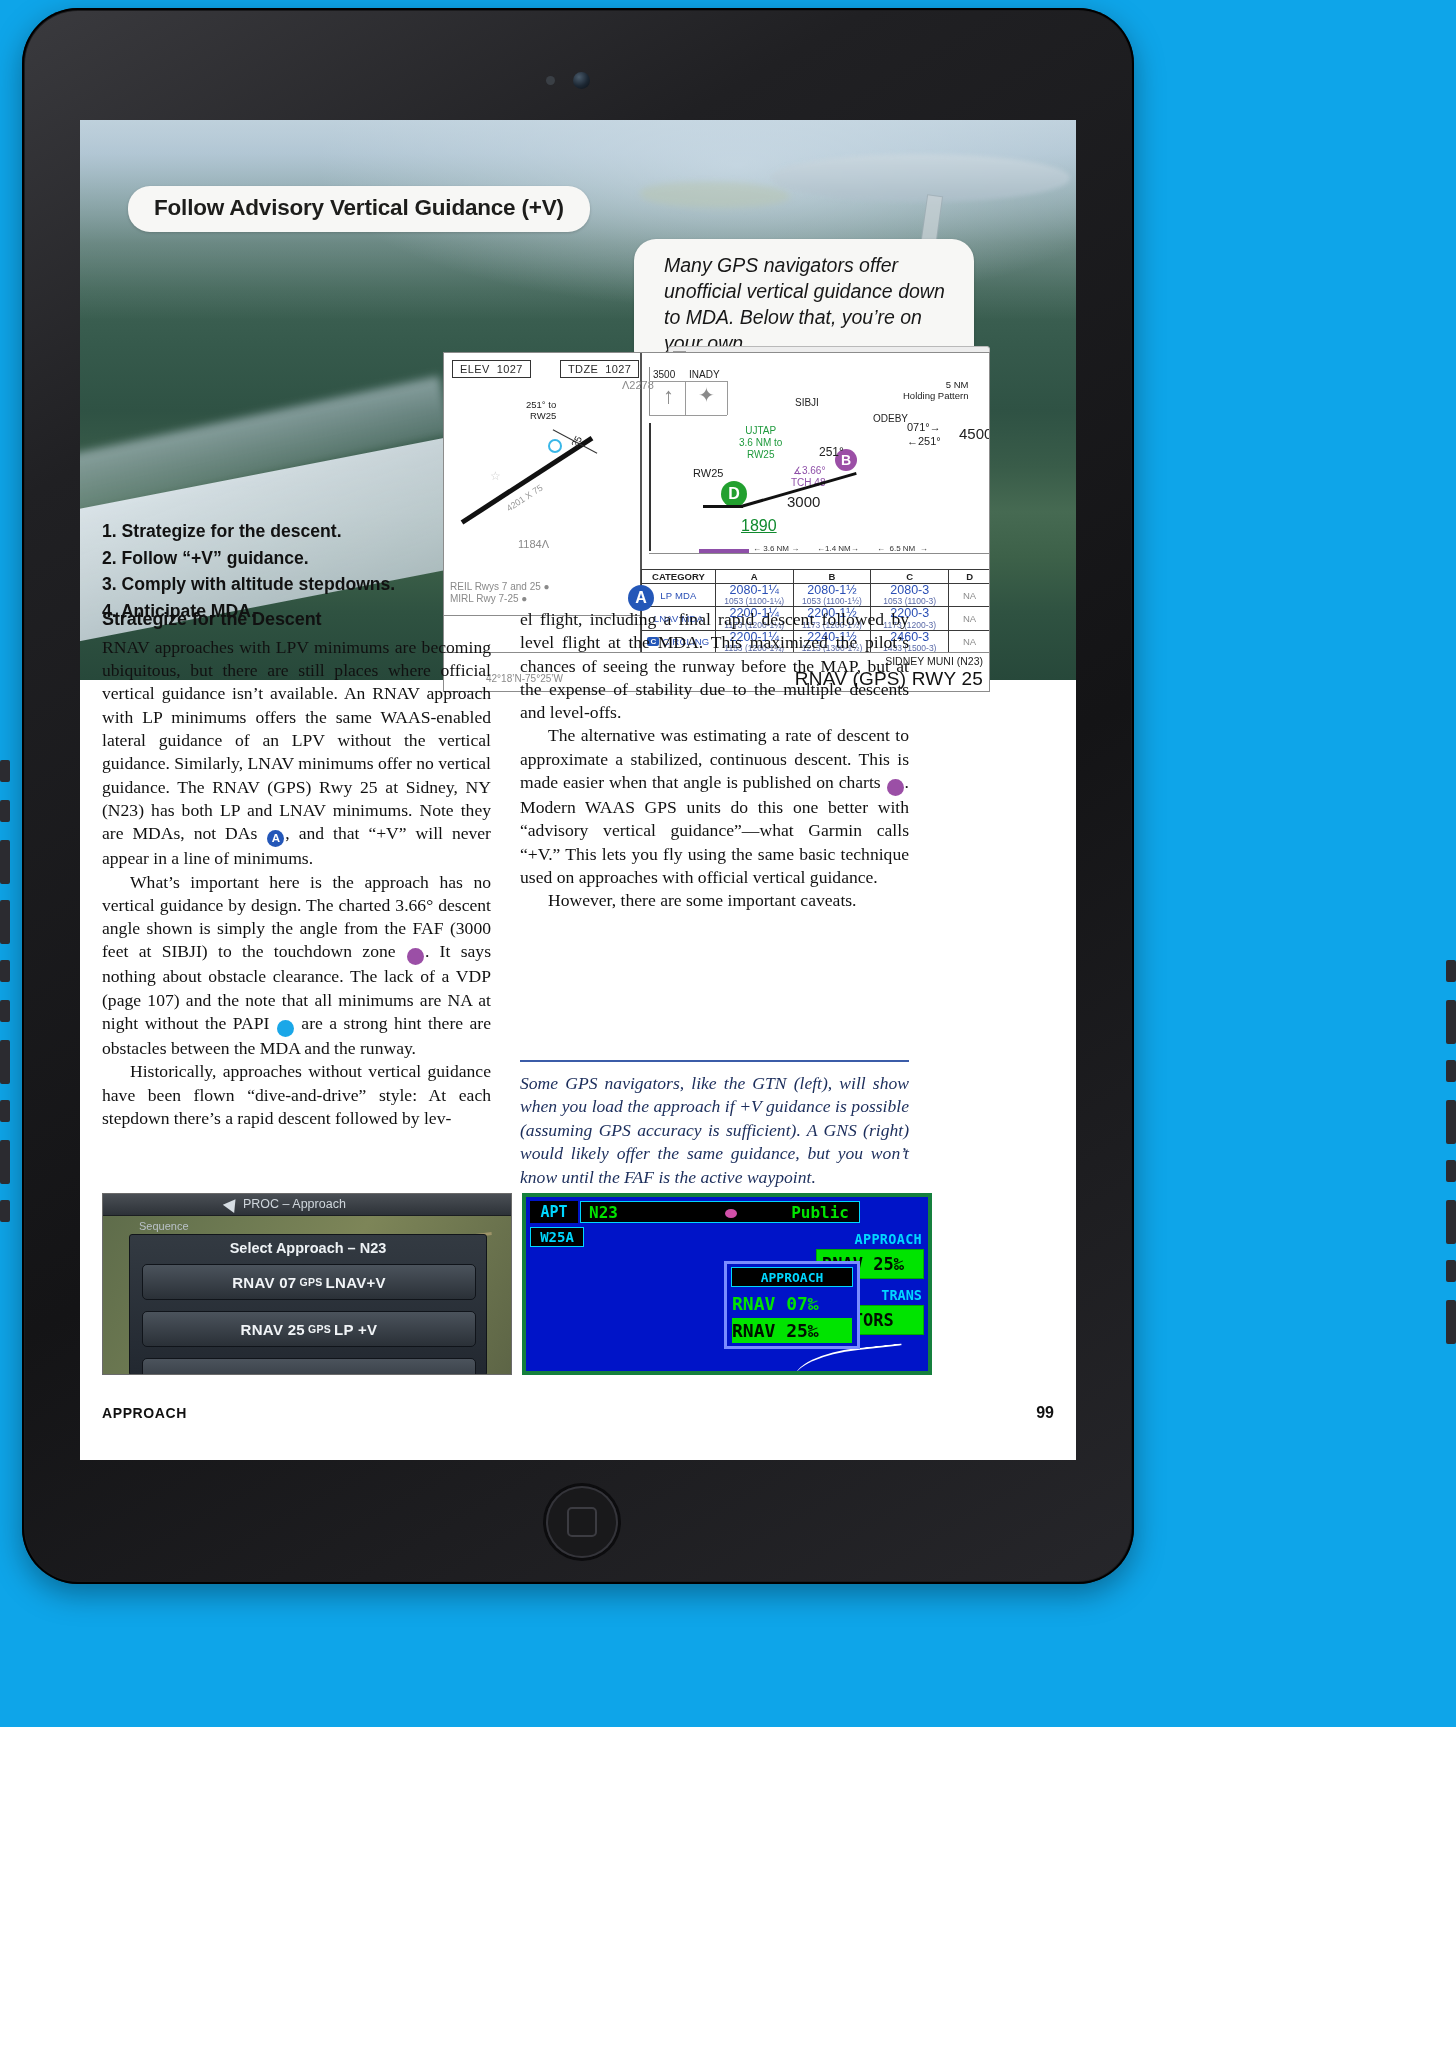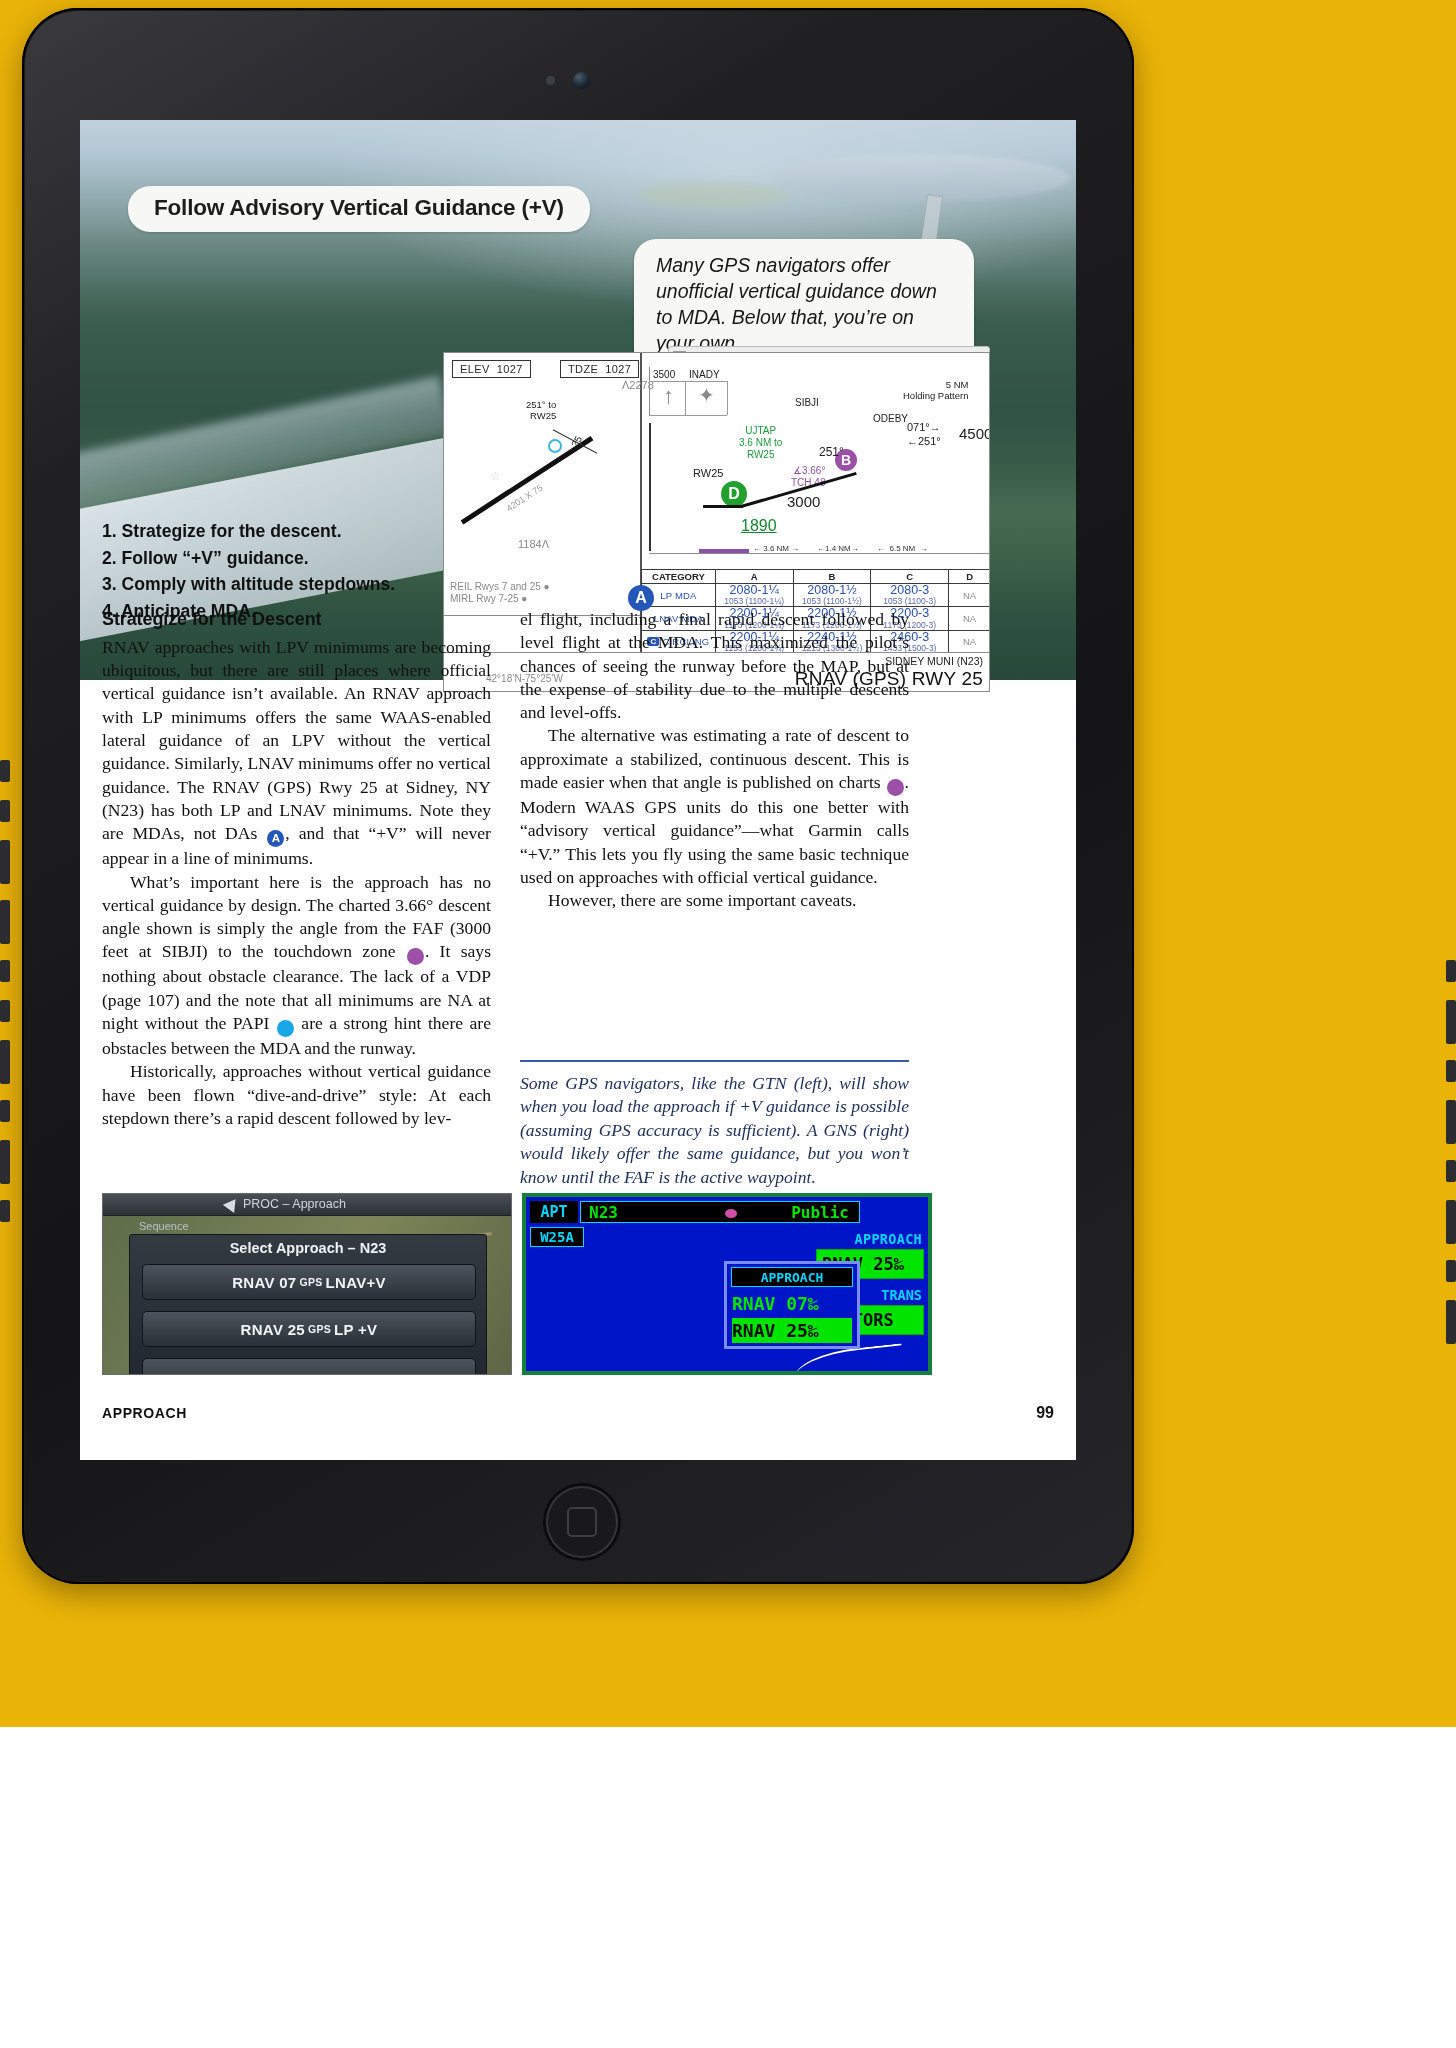--- a/index.html
+++ b/index.html
@@ -2,21 +2,21 @@
 <html><head>
 <meta charset="utf-8">
 <style>
   * { box-sizing: border-box; margin: 0; padding: 0; }
   html, body {
     width: 1456px; height: 2048px;
     background: #ffffff;
     font-family: "Liberation Sans", sans-serif;
     overflow: hidden;
   }
-  #root { position: relative; width: 1456px; height: 1727px; background:#eab308; }
+  #root { position: relative; width: 1456px; height: 1727px; background:#0ea5e9; }
 
   
   .tablet {
     position: absolute; left: 22px; top: 8px;
     width: 1112px; height: 1576px;
     background: #1b1b1d;
     border-radius: 56px;
     box-shadow: 0 0 0 2px #000 inset, 0 10px 30px rgba(0,0,0,.35);
   }
   .tablet-bezel-gloss{
@@ -100,21 +100,21 @@
     font-weight:700; font-size:22.5px; letter-spacing:-.2px; color:#1d1d1b;
     font-family:"Liberation Sans", sans-serif;
     box-shadow:0 1px 3px rgba(0,0,0,.18);
     white-space:nowrap;
   }
 
   
   .bubble{
     position:absolute; left:554px; top:119px;
     width:340px; background:#f7f7f5; border-radius:22px;
-    padding:14px 22px 16px 22px;
+    padding:14px 22px 16px 30px;
     font-style:italic; font-size:19.5px; line-height:1.33; color:#171717;
     font-family:"Liberation Sans", sans-serif;
     box-shadow:0 1px 3px rgba(0,0,0,.18);
   }
 
   
   .chart{
     position:absolute; left:363px; top:232px; width:547px; height:340px;
     background:#ffffff; border:1px solid #8c8c8c;
     font-family:"Liberation Sans", sans-serif; color:#2a2a2a;

